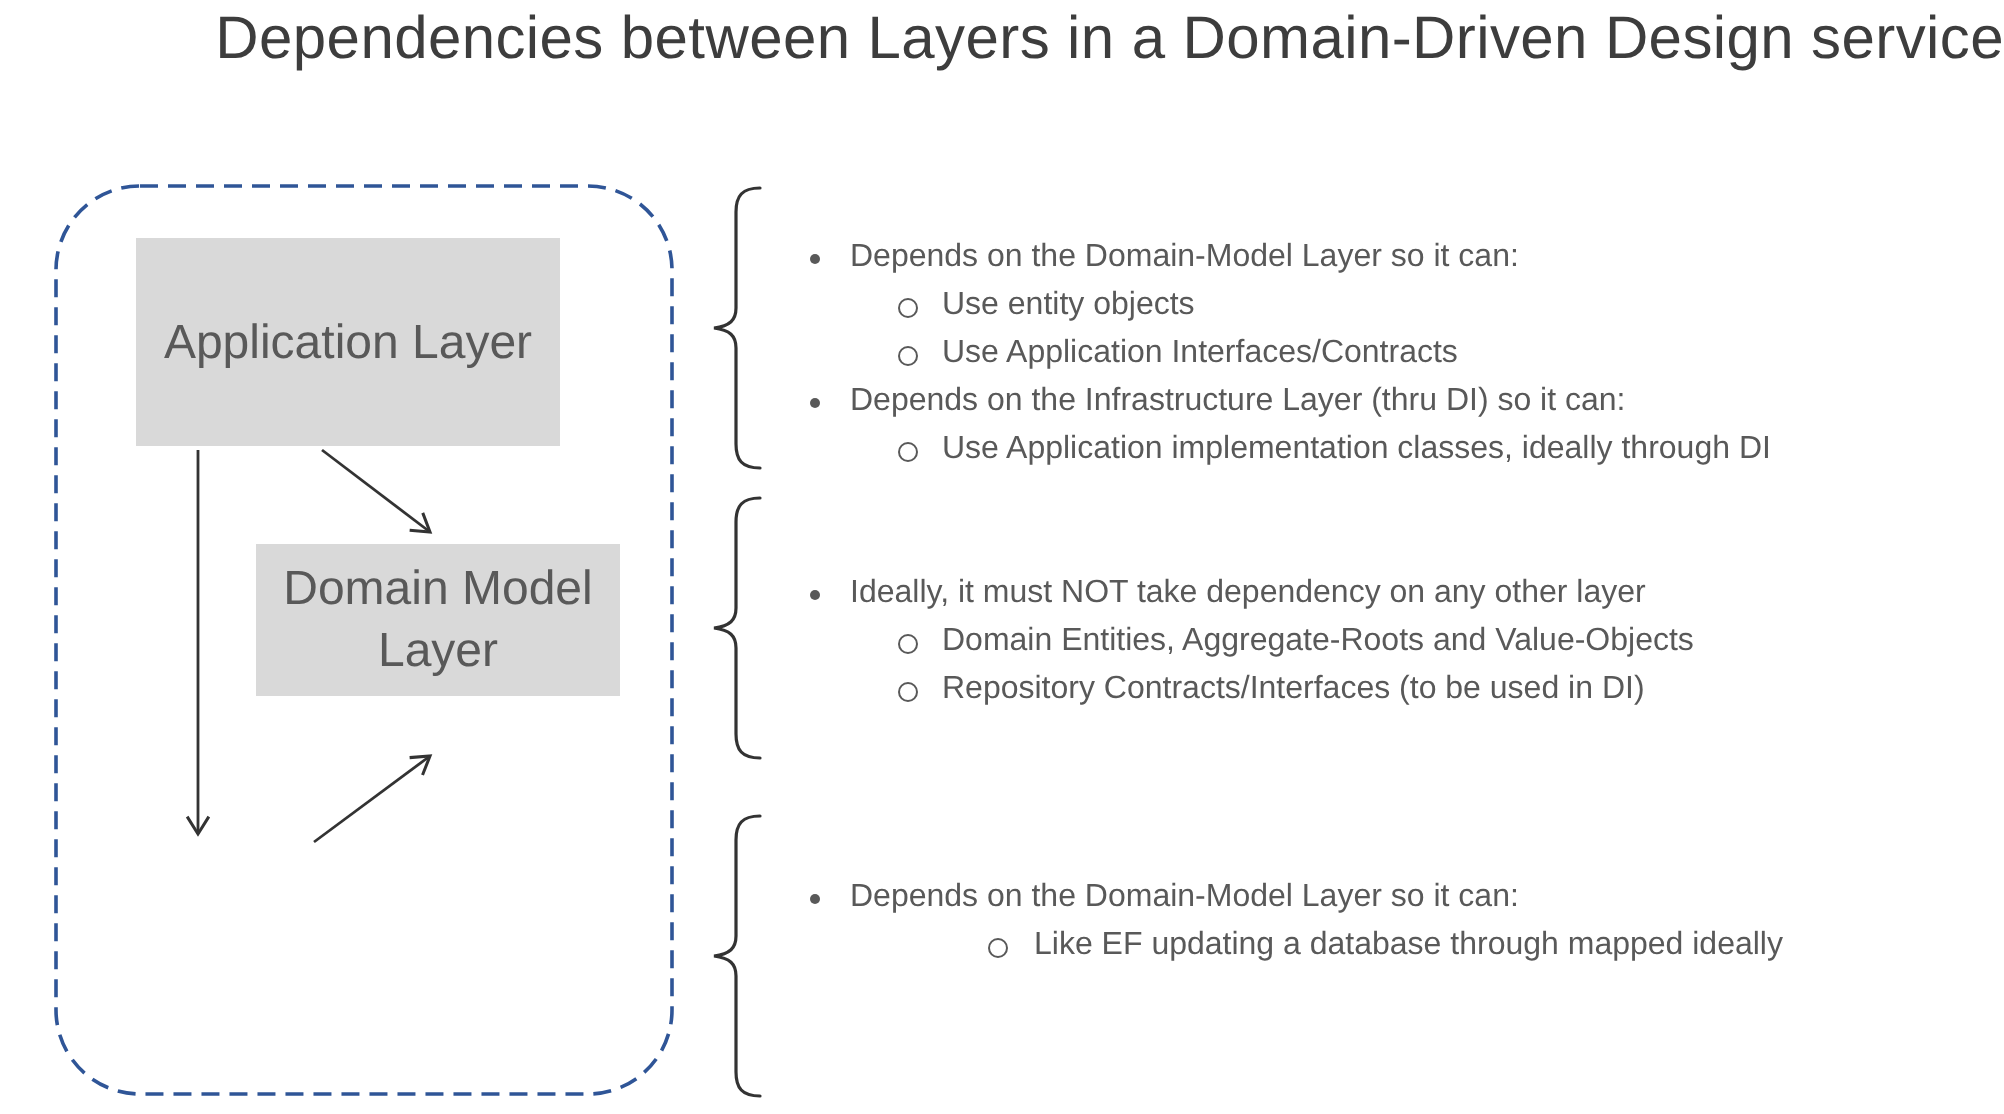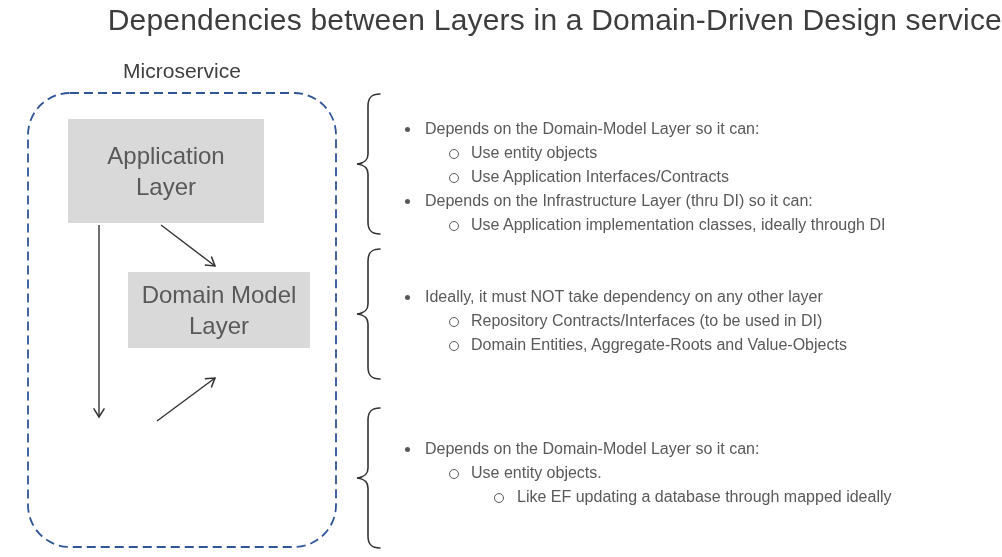--- a/index.html
+++ b/index.html
@@ -66,21 +66,21 @@
     position: absolute;
     background: var(--box-fill, #d9d9d9);
     color: var(--box-text, #595959);
     display: flex;
     align-items: center;
     justify-content: center;
     text-align: center;
     font-size: 24px;
     line-height: 31px;
   }
-  .box-app   { left: 68px;  top: 119px; width: 196px; height: 104px; justify-content: flex-end; }
+  .box-app   { left: 68px;  top: 119px; width: 212px; height: 104px; }
   .box-dom   { left: 128px; top: 272px; width: 182px; height: 76px; }
   .box-infra { left: 67px;  top: 423px; width: 181px; height: 101px; }
   .layer-box span { display: block; padding: 0 6px; }
 
   svg.brace {
     position: absolute;
     left: 355px;
     width: 27px;
   }
   .brace path {
@@ -132,21 +132,20 @@
   li.lv2::before { left: 46px; }
   li.lv3::before { left: 91px; }
 </style>
 </head>
 <body>
 
 <div class="stage">
 
   <div class="slide-title">Dependencies between Layers in a Domain-Driven Design service</div>
 
-  <div class="ms-label">Microservice</div>
 
   <svg class="overlay" viewBox="0 0 1002 557">
     <defs>
       <marker id="vhead" viewBox="0 0 12 12" refX="9" refY="6" markerWidth="13" markerHeight="13" markerUnits="userSpaceOnUse" orient="auto">
         <path class="arrow-head-path" d="M1,1 L9,6 L1,11"></path>
       </marker>
     </defs>
     <rect class="boundary" x="28" y="93" width="308" height="454" rx="42"></rect>
     <line class="arrow" x1="99" y1="225" x2="99" y2="417" marker-end="url(#vhead)"></line>
     <line class="arrow" x1="161" y1="225" x2="215" y2="266" marker-end="url(#vhead)"></line>
@@ -173,23 +172,22 @@
   <ul class="notes notes-1">
     <li class="lv1">Depends on the Domain-Model Layer so it can:</li>
     <li class="lv2">Use entity objects</li>
     <li class="lv2">Use Application Interfaces/Contracts</li>
     <li class="lv1">Depends on the Infrastructure Layer (thru DI) so it can:</li>
     <li class="lv2">Use Application implementation classes, ideally through DI</li>
   </ul>
 
   <ul class="notes notes-2">
     <li class="lv1">Ideally, it must NOT take dependency on any other layer</li>
+    <li class="lv2">Domain Entities, Aggregate-Roots and Value-Objects</li>
     <li class="lv2">Repository Contracts/Interfaces (to be used in DI)</li>
-    <li class="lv2">Domain Entities, Aggregate-Roots and Value-Objects</li>
   </ul>
 
   <ul class="notes notes-3">
     <li class="lv1">Depends on the Domain-Model Layer so it can:</li>
-    <li class="lv2">Use entity objects.</li>
     <li class="lv3">Like EF updating a database through mapped ideally</li>
   </ul>
 
 </div>
 
 </body></html>

